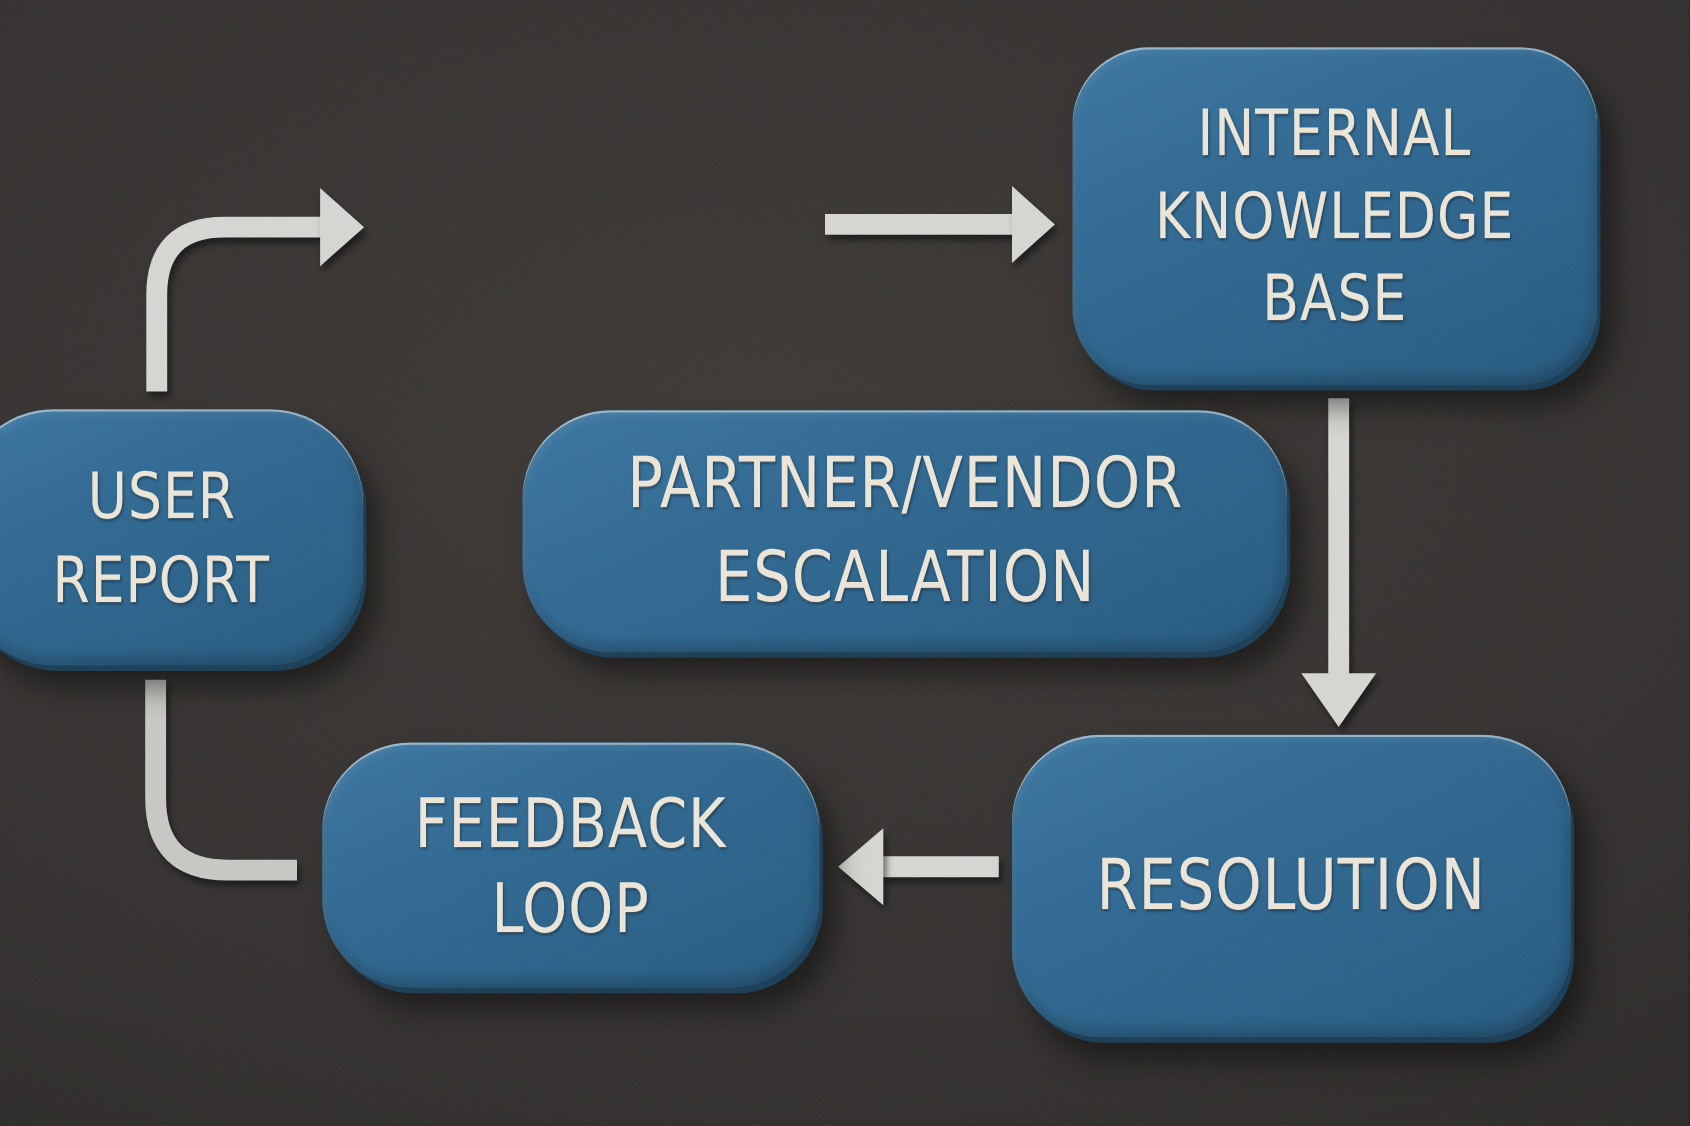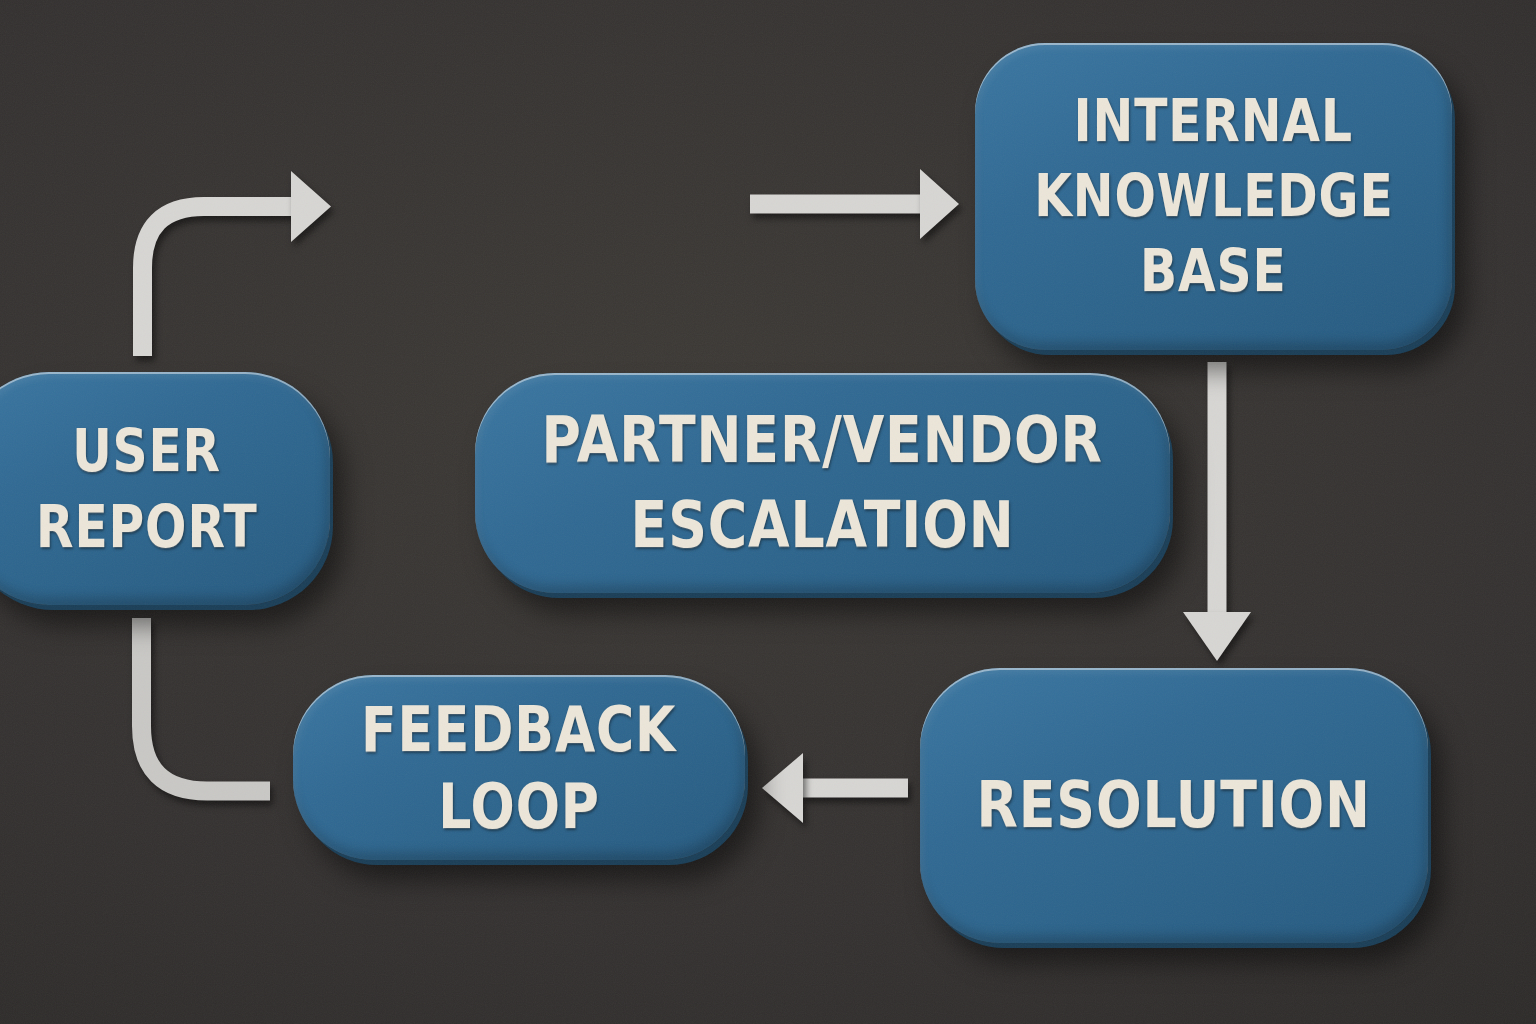--- a/index.html
+++ b/index.html
@@ -12,38 +12,38 @@
     position:absolute;
     display:flex;flex-direction:column;align-items:center;justify-content:center;
     background:linear-gradient(155deg,#3a76a1 0%, #306993 35%, #2c648c 60%, #265a80 100%);
     box-shadow:
       inset 0 2px 0 rgba(255,255,255,.45),
       inset 2px 4px 8px rgba(255,255,255,.10),
       inset -3px -7px 12px rgba(0,0,0,.22),
       4px 6px 0 -1px #1a3e57,
       14px 20px 26px rgba(0,0,0,.50);
     color:#ece6d9;
-    font-weight:700;
+    font-weight:400;
     text-align:center;
     letter-spacing:1px;
   }
   .line{
     display:block;
     transform:scaleX(.84);
     transform-origin:50% 50%;
     white-space:nowrap;
     text-shadow:1px 2px 3px rgba(0,0,0,.45), 0 1px 0 rgba(255,255,255,.25);
   }
   
   .n-user      {left:-36px;  top:372px; width:366px; height:233px; border-radius:85px; font-size:58px; line-height:76px;}
   .n-triage    {left:345px;  top:107px; width:392px; height:196px; border-radius:92px; font-size:82px; line-height:90px;}
   .n-ikb       {left:975px;  top:43px;  width:477px; height:307px; border-radius:70px; font-size:58px; line-height:75px;}
   .n-partner   {left:475px;  top:373px; width:695px; height:220px; border-radius:80px; font-size:64px; line-height:73px;gap:12px;}
   .n-resolution{left:920px;  top:668px; width:508px; height:275px; border-radius:80px; font-size:64px; line-height:73px;}
-  .n-feedback  {left:293px;  top:675px; width:452px; height:185px; border-radius:80px; font-size:62px; line-height:77px;}
+  .n-feedback  {left:293px;  top:675px; width:452px; height:223px; border-radius:80px; font-size:62px; line-height:77px;}
 
   .arrows{position:absolute;left:0;top:0;width:1536px;height:1024px;pointer-events:none;}
   .arrows path,.arrows polygon{filter:drop-shadow(3px 5px 3px rgba(0,0,0,.5));}
   .grain{position:absolute;left:0;top:0;width:1536px;height:1024px;pointer-events:none;opacity:.06;}
 </style>
 </head>
 <body>
 
 <div id="stage">
 

